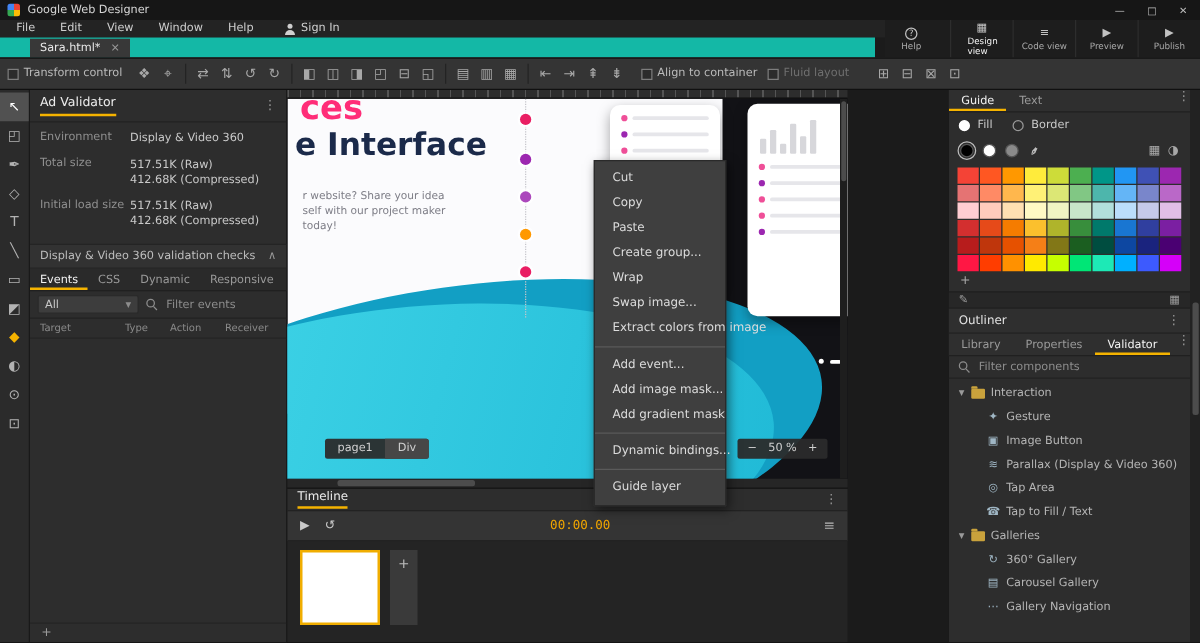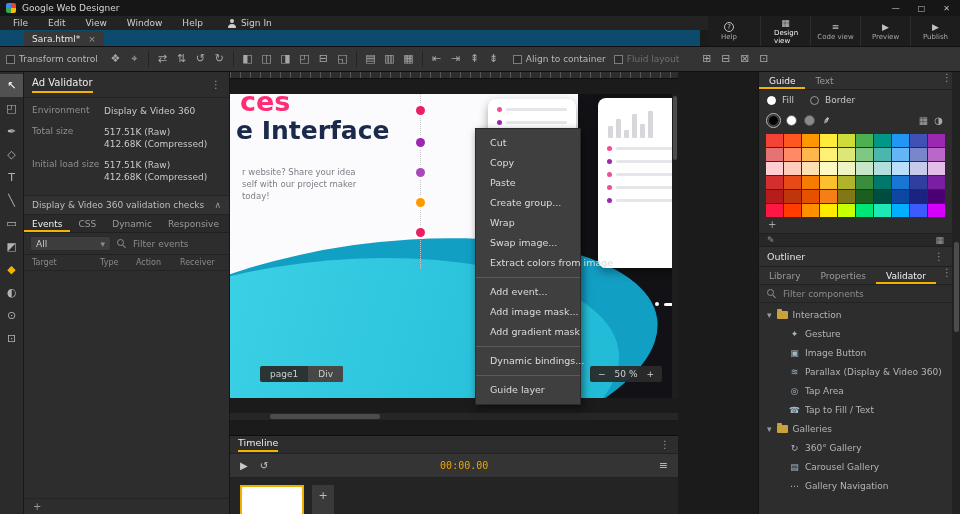--- a/index.html
+++ b/index.html
@@ -16,21 +16,21 @@
 
   
   .menubar { position:absolute; left:0; top:16px; width:960px; height:14px; background:#232323; display:flex; align-items:center; gap:2px; padding-left:4px; }
   .menu-item { padding:0 9px; color:#cfcfcf; }
   .signin { display:flex; align-items:center; gap:4px; margin-left:14px; color:#cfcfcf; }
   .person-icon { display:inline-block; width:9px; height:9px; position:relative; }
   .person-icon::before { content:""; position:absolute; top:0; left:2.5px; width:4px; height:4px; border-radius:50%; background:#cfcfcf; }
   .person-icon::after { content:""; position:absolute; bottom:0; left:0.5px; width:8px; height:4px; border-radius:4px 4px 0 0; background:#cfcfcf; }
 
   
-  .tabbar { position:absolute; left:0; top:30px; width:700px; height:16px; background:#0c4a6e; display:flex; align-items:flex-end; padding-left:24px; }
+  .tabbar { position:absolute; left:0; top:30px; width:700px; height:16px; background:#14b8a6; display:flex; align-items:flex-end; padding-left:24px; }
   .doc-tab { background:#383838; height:15px; display:flex; align-items:center; gap:8px; padding:0 8px; color:#e8e8e8; }
   .doc-tab .tab-close { color:#9a9a9a; }
 
   
   .view-controls { position:absolute; right:0; top:16px; height:30px; display:flex; align-items:stretch; background:#1d1d1d; }
   .vb { width:50px; display:flex; flex-direction:column; align-items:center; justify-content:center; gap:1px; border-left:1px solid #2d2d2d; color:#a8a8a8; }
   .vb-icon { font-size:9px; color:#c2c2c2; line-height:10px; }
   .vb-label { font-size:7px; }
   .vb.active .vb-label { color:#f2f2f2;margin-left:13px; }
   .vb.help-btn { width:42px; border-left:none; margin-right:10px; }
@@ -71,21 +71,21 @@
   .mag-icon::before { content:""; position:absolute; top:0; left:0; width:5px; height:5px; border:1.2px solid #8d8d8d; border-radius:50%; }
   .mag-icon::after { content:""; position:absolute; bottom:1px; right:1px; width:4px; height:1.4px; background:#8d8d8d; transform:rotate(45deg); }
   .filter-input { background:transparent; border:none; outline:none; color:#bdbdbd; font-size:9px; width:90px; font-family:inherit; }
   .filter-input::placeholder { color:#8d8d8d; }
   .ev-cols { height:16px; display:flex; align-items:center; padding:0 8px; color:#8a8a8a; font-size:8px; border-bottom:1px solid #242424; }
   .ev-col1{width:68px;} .ev-col2{width:36px;} .ev-col3{width:44px;} .ev-col4{flex:1;}
   .ev-body { flex:1; }
   .panel-footer { height:16px; display:flex; align-items:center; padding:0 9px; border-top:1px solid #242424; color:#9a9a9a; font-size:10px; }
 
   
-  .center { position:absolute; left:230px; top:72px; width:448px; height:442px; display:flex; flex-direction:column;gap:15px; }
+  .center { position:absolute; left:230px; top:72px; width:448px; height:442px; display:flex; flex-direction:column; }
   .ruler { height:7px; background:#2d2d2d; background-image:repeating-linear-gradient(90deg,#555 0 1px,transparent 1px 10px); border-bottom:1px solid #0e0e0e; }
   .canvas { position:relative; height:304px; background:#121216; overflow:hidden; }
   .white-panel { position:absolute; left:0; top:0; width:348px; height:252px; background:#fbfbfd; }
   .wave { position:absolute; border-radius:50%; }
   .wave-back { left:-150px; top:150px; width:580px; height:230px; background:#129fc4; transform:rotate(-8deg); }
   .wave-front { left:-175px; top:166px; width:565px; height:235px; background:linear-gradient(110deg,#45d9ea,#1fb9d6); transform:rotate(-5deg); }
   .design-heading-accent { position:absolute; left:10px; top:-8px; font-size:27px; font-weight:bold; color:#ff2d78; }
   .design-heading { position:absolute; left:6px; top:22px; font-size:25px; font-weight:bold; color:#1b2a4a; }
   .design-body { position:absolute; left:12px; top:72px; color:#7d7d86; font-size:8.5px; line-height:12px; }
   .design-body span { display:block; }

